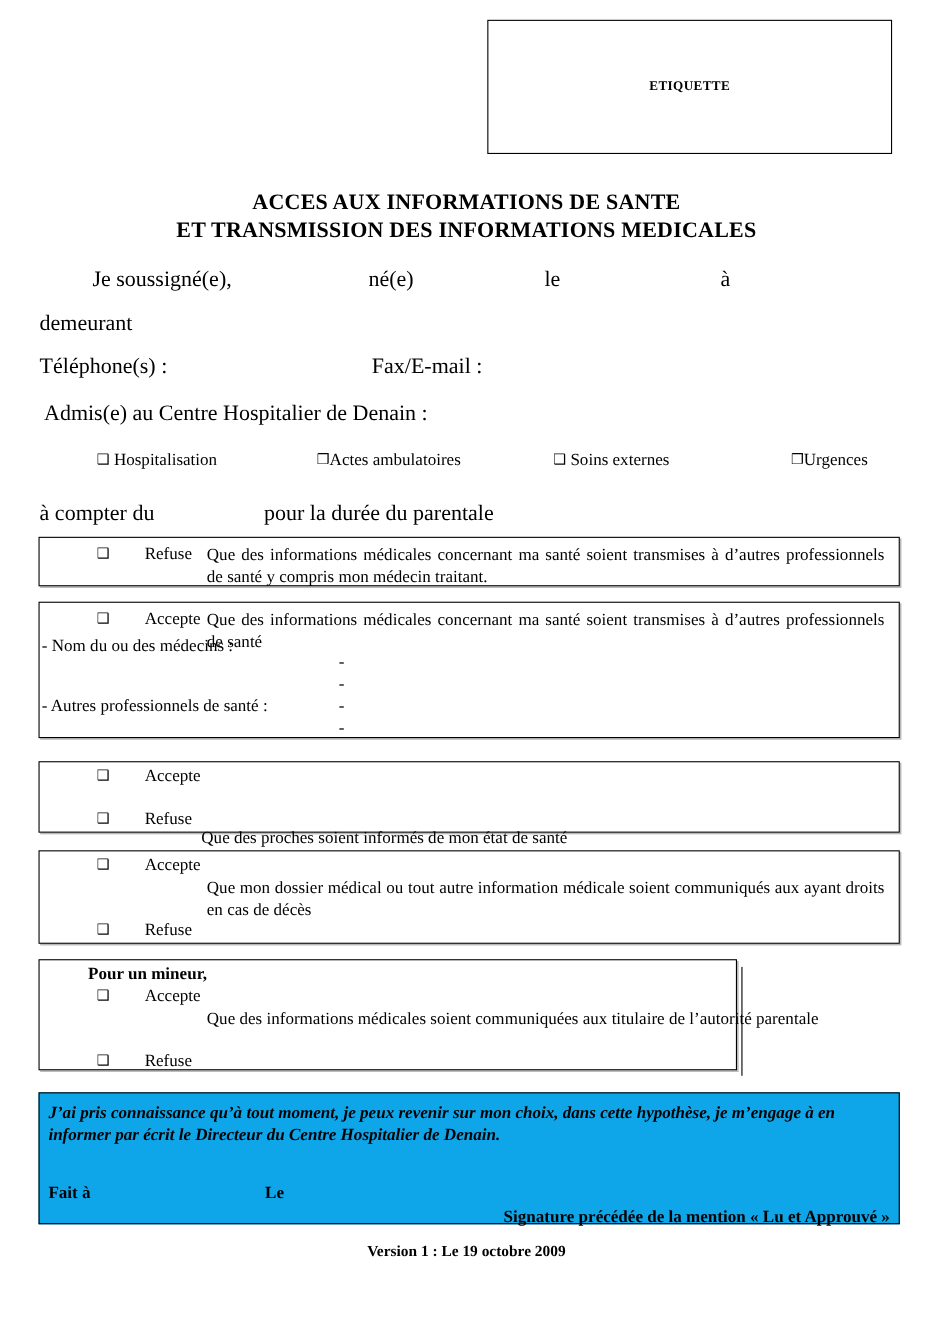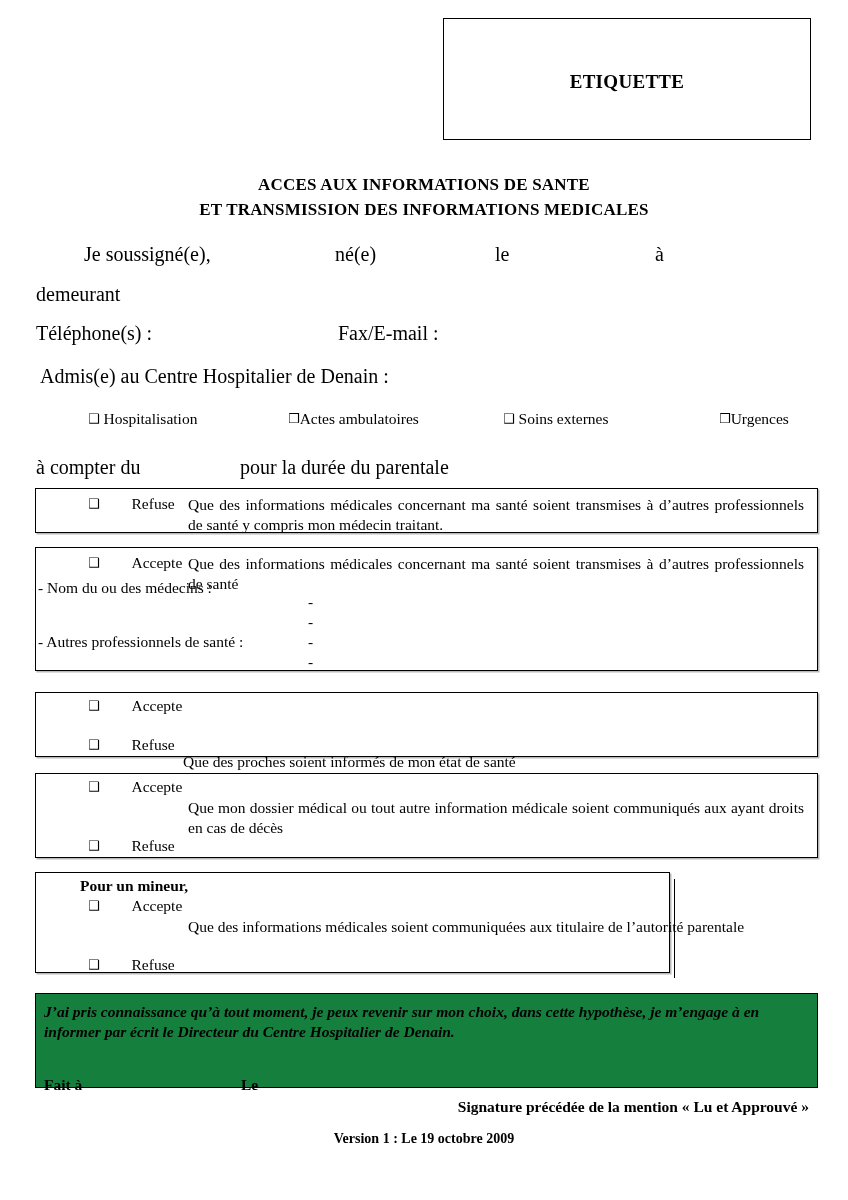--- a/index.html
+++ b/index.html
@@ -43,33 +43,33 @@
     box-sizing: border-box;
     background: #fff;
   }
   .etiquette-label {
     position: absolute;
     left: 0;
     right: 0;
     top: 52px;
     text-align: center;
     font-weight: bold;
-    font-size: 19px;
+    font-size: 12px;
     letter-spacing: 0.3px;
   }
 
   
   .doc-title {
     position: absolute;
     left: 0;
     top: 172px;
     width: 848px;
     text-align: center;
     font-weight: bold;
-    font-size: 17px;
+    font-size: 20px;
     line-height: 25px;
     letter-spacing: 0.2px;
   }
   .doc-title .l2 { display: block; }
 
   
   .field-line {
     position: absolute;
     font-size: 20px;
     white-space: nowrap;
@@ -190,24 +190,24 @@
     width: 0;
     border-right: 1.2px solid #000;
   }
 
   
   #declbox {
     position: absolute;
     left: 35px;
     top: 993px;
     width: 783px;
-    height: 95px;
+    height: 120px;
     box-sizing: border-box;
     border: 1.2px solid #000;
-    background: #15803d;
+    background: #0ea5e9;
   }
   .decl-text {
     position: absolute;
     left: 8px;
     top: 8px;
     width: 762px;
     font-weight: bold;
     font-style: italic;
     font-size: 15.5px;
     line-height: 20px;

